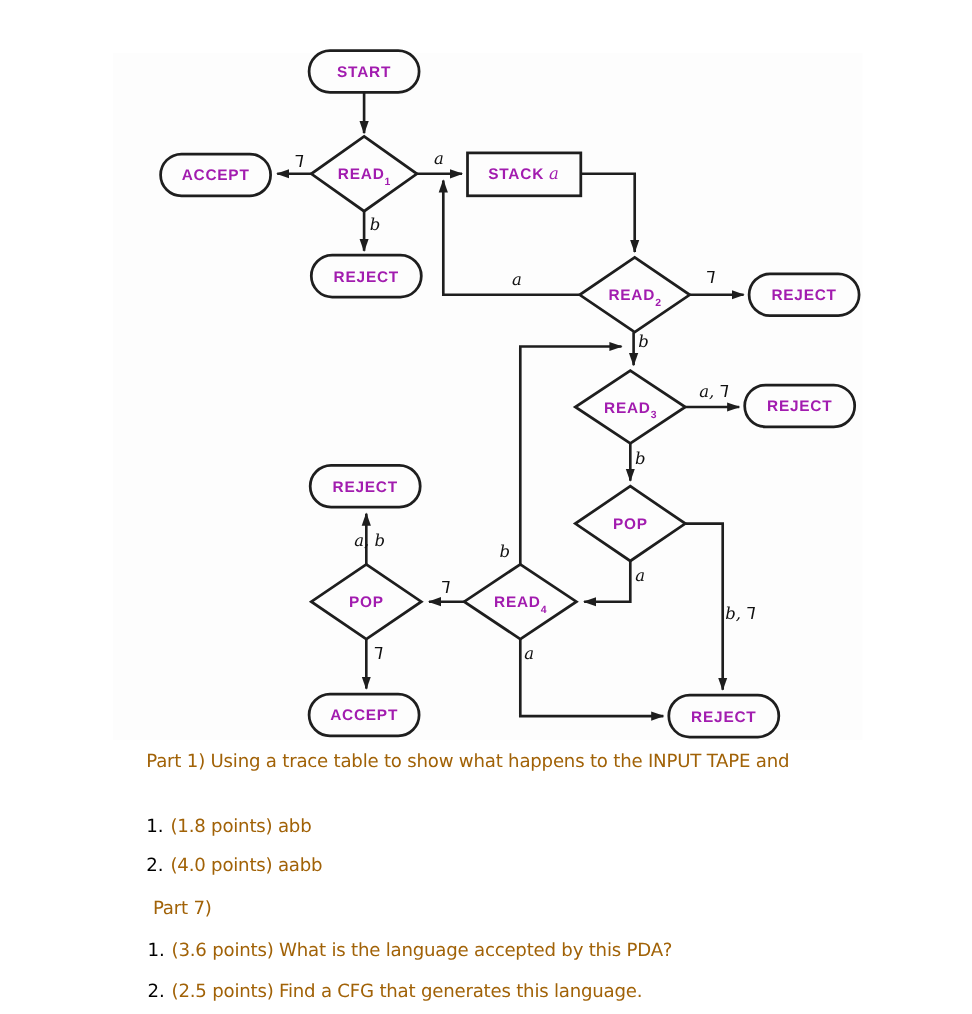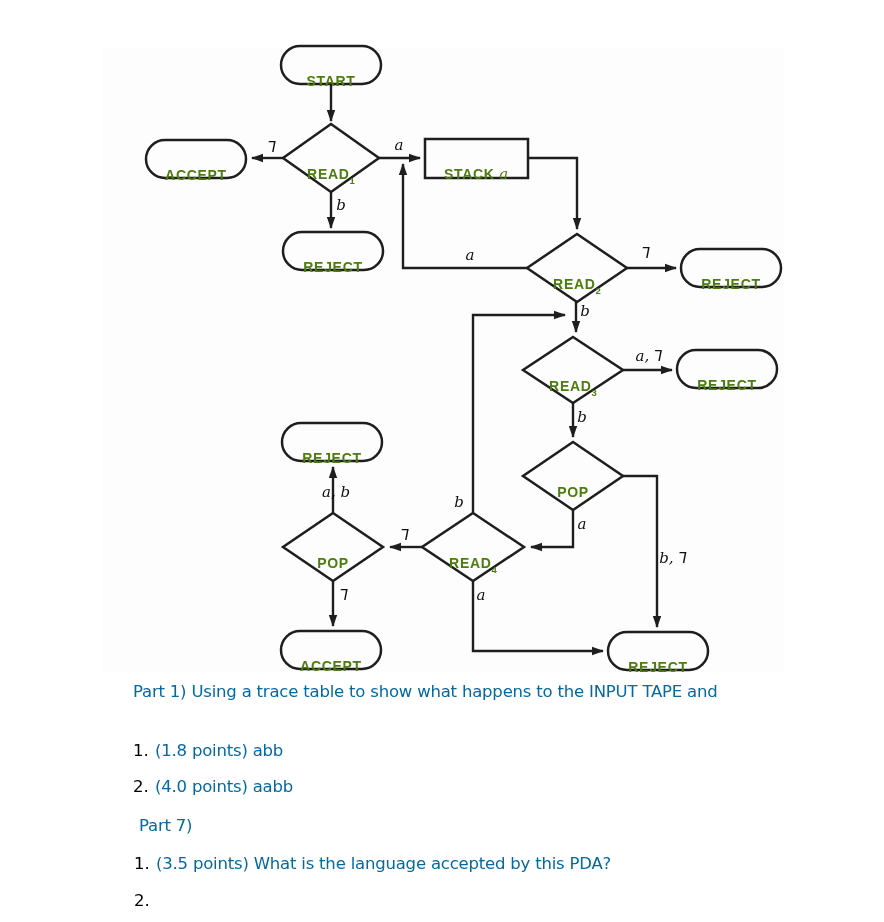--- a/index.html
+++ b/index.html
@@ -4,33 +4,33 @@
 <style>
   html,body{margin:0;padding:0;background:#ffffff;}
   .page{position:relative;width:884px;height:922px;background:#ffffff;overflow:hidden;
         font-family:"DejaVu Sans",sans-serif;color:#000;}
   .scan{position:absolute;left:103px;top:48px;width:681px;height:625px;background:#fdfdfd;}
   svg.flow{position:absolute;left:0;top:0;}
 
   
   .nlabel{position:absolute;transform:translate(-50%,-50%);
           font-family:"Liberation Sans",sans-serif;font-size:14px;font-weight:600;
-          letter-spacing:.7px;color:#4d7c0f;white-space:nowrap;line-height:1;margin-top:16px;}
+          letter-spacing:.7px;color:#a21caf;white-space:nowrap;line-height:1;}
   .nlabel sub{font-size:9.5px;letter-spacing:0;line-height:0;position:relative;top:1px;}
   .nlabel .arg{font-family:"DejaVu Serif",serif;font-style:italic;font-weight:500;
                letter-spacing:0;font-size:15px;}
 
   
   .elabel{position:absolute;transform:translate(-50%,-50%);
           font-family:"DejaVu Serif","DejaVu Sans",serif;font-style:italic;
           font-size:15px;font-weight:500;color:#101010;white-space:nowrap;line-height:1;}
 
   
   .qline{position:absolute;font-size:16.5px;letter-spacing:-0.2px;line-height:20px;
-         white-space:nowrap;color:#0369a1;}
+         white-space:nowrap;color:#a16207;}
   .qnum{position:absolute;font-size:16.5px;line-height:20px;color:#000;}
 </style>
 </head>
 <body>
 
 <div class="page">
   <div class="scan"></div>
 
   <svg class="flow" width="884" height="700" viewBox="0 0 884 700">
     <defs>
@@ -112,16 +112,17 @@
 
   <div class="qnum" style="left:133px;top:741px">1.</div>
   <div class="qline" style="left:155px;top:741px">(1.8 points) abb</div>
 
   <div class="qnum" style="left:133px;top:777px">2.</div>
   <div class="qline" style="left:155px;top:777px">(4.0 points) aabb</div>
 
   <div class="qline" style="left:139px;top:816px">Part 7)</div>
 
   <div class="qnum" style="left:134px;top:854px">1.</div>
-  <div class="qline" style="left:156px;top:854px">(3.5 points) What is the language accepted by this PDA?</div>
+  <div class="qline" style="left:156px;top:854px">(3.6 points) What is the language accepted by this PDA?</div>
 
   <div class="qnum" style="left:134px;top:891px">2.</div>
+  <div class="qline" style="left:156px;top:891px">(2.5 points) Find a CFG that generates this language.</div>
 </div>
 
 </body></html>

